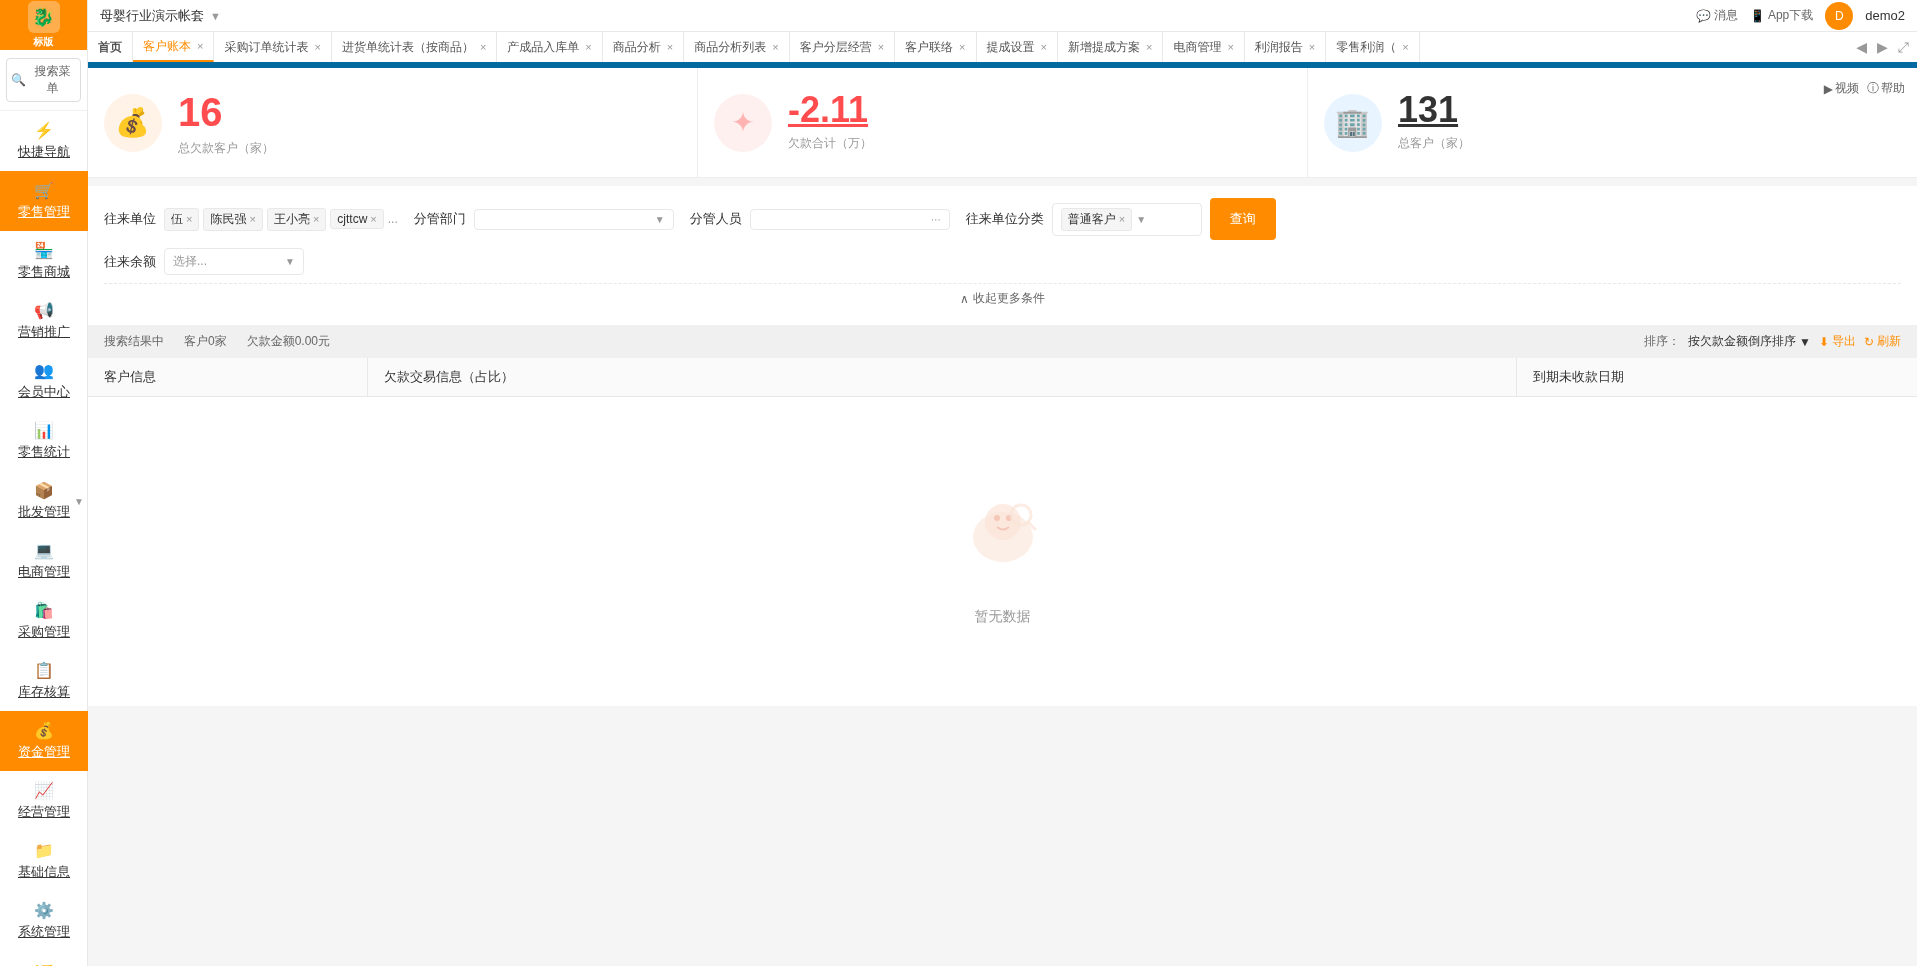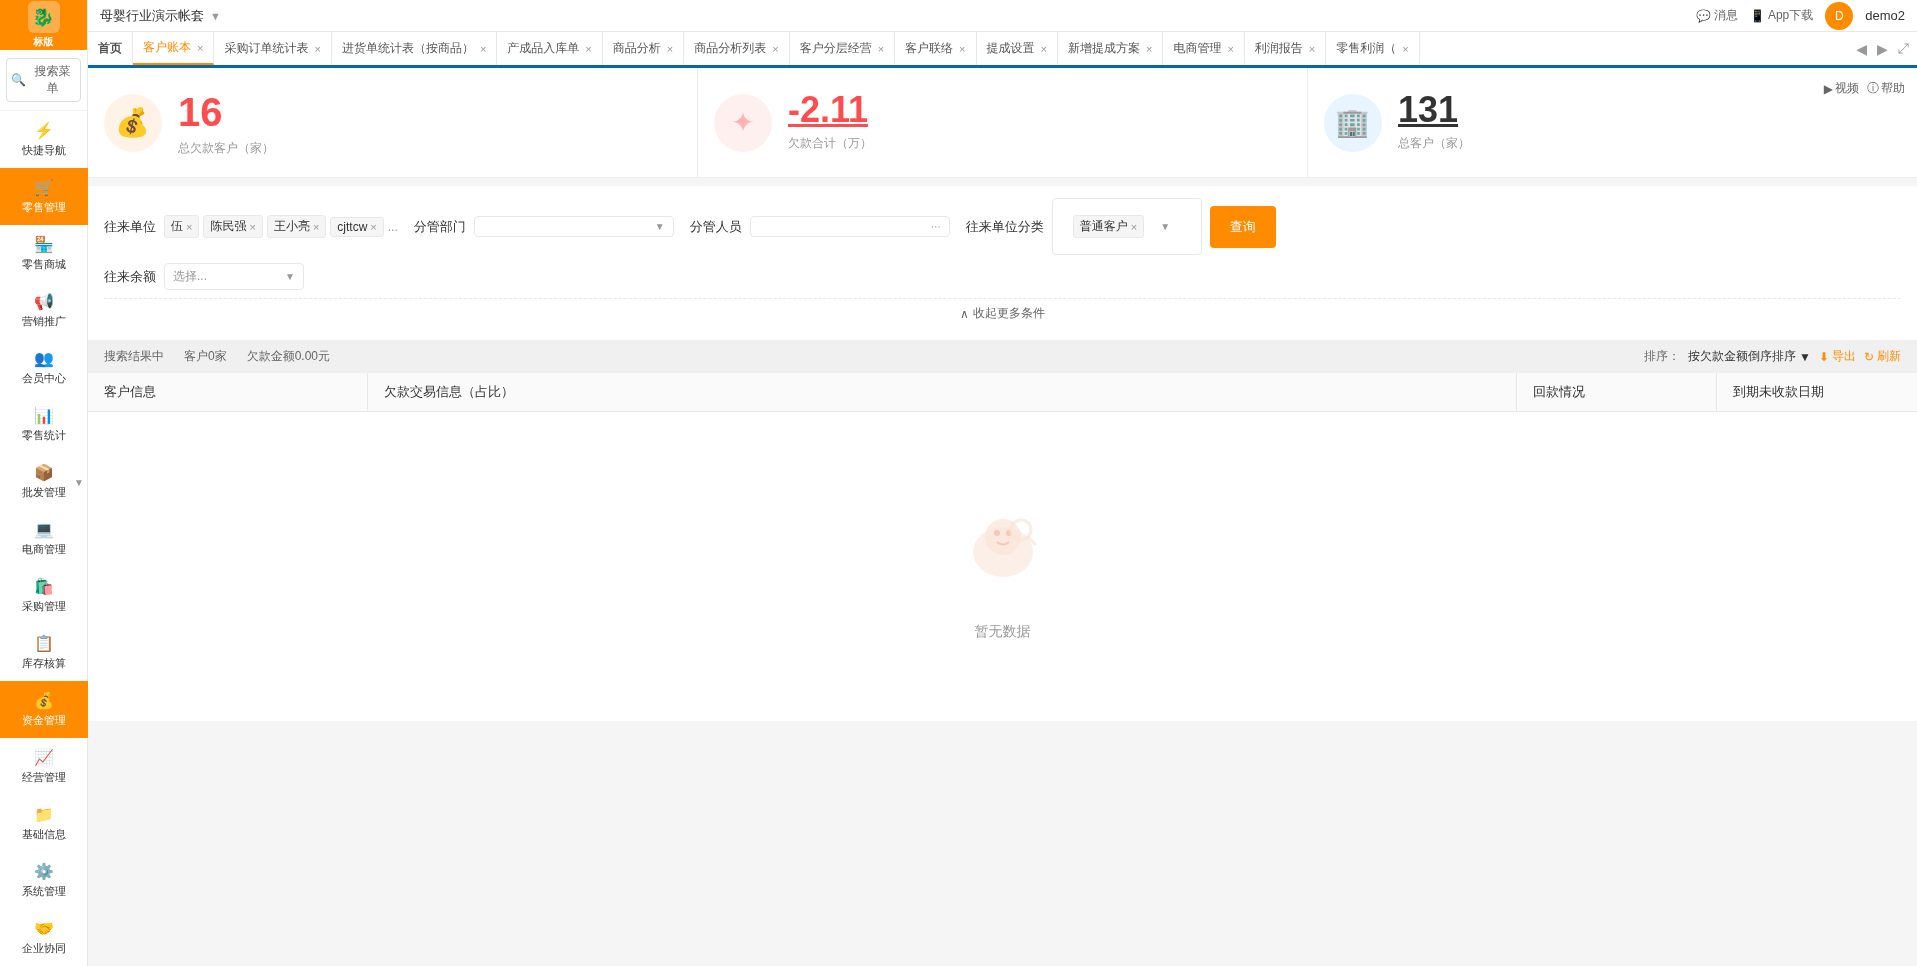--- a/index.html
+++ b/index.html
@@ -8,37 +8,37 @@
     
     .sidebar { width: 88px; background: #fff; display: flex; flex-direction: column; border-right: 1px solid #e8e8e8; flex-shrink: 0; }
     .sidebar-logo { background: #ff8c00; height: 50px; display: flex; align-items: center; justify-content: center; color: #fff; font-size: 12px; font-weight: bold; padding: 4px; }
     .sidebar-logo-inner { display: flex; flex-direction: column; align-items: center; }
     .sidebar-logo-icon { width: 32px; height: 32px; background: rgba(255,255,255,0.3); border-radius: 6px; display: flex; align-items: center; justify-content: center; font-size: 18px; }
     .sidebar-search { padding: 8px 6px; border-bottom: 1px solid #f0f0f0; }
     .sidebar-search-btn { width: 100%; background: none; border: 1px solid #ddd; border-radius: 4px; padding: 4px; font-size: 12px; color: #666; cursor: pointer; display: flex; align-items: center; justify-content: center; gap: 3px; }
     .sidebar-nav-item { width: 88px; padding: 10px 6px; text-align: center; font-size: 12px; color: #333; cursor: pointer; display: flex; flex-direction: column; align-items: center; gap: 3px; }
     .sidebar-nav-item.active { background: #ff8c00; color: #fff; }
     .sidebar-nav-icon { font-size: 16px; }
-    .sidebar-nav-label { font-size: 11px; }
+    .sidebar-nav-label { font-size: 13px; text-decoration: underline; }
 
     
     .main { flex: 1; display: flex; flex-direction: column; overflow: hidden; }
 
     
     .topbar { height: 32px; background: #fff; border-bottom: 1px solid #e8e8e8; display: flex; align-items: center; padding: 0 12px; gap: 8px; }
     .topbar-left { display: flex; align-items: center; gap: 8px; flex: 1; }
     .topbar-brand { display: flex; align-items: center; gap: 6px; font-size: 13px; color: #333; }
     .topbar-right { display: flex; align-items: center; gap: 12px; }
     .topbar-msg { display: flex; align-items: center; gap: 3px; font-size: 12px; color: #666; cursor: pointer; }
     .topbar-app { display: flex; align-items: center; gap: 3px; font-size: 12px; color: #666; cursor: pointer; }
     .topbar-avatar { width: 28px; height: 28px; border-radius: 50%; background: #ff8c00; display: flex; align-items: center; justify-content: center; color: #fff; font-size: 12px; }
     .topbar-username { font-size: 13px; color: #333; }
 
     
-    .tabbar { background: #fff; border-bottom: 3px solid #0369a1; display: flex; align-items: stretch; overflow: hidden; height: 36px; }
+    .tabbar { background: #fff; border-bottom: 6px solid #0369a1; display: flex; align-items: stretch; overflow: hidden; height: 36px; }
     .tab-item { display: flex; align-items: center; padding: 0 10px; font-size: 12px; color: #555; cursor: pointer; border-right: 1px solid #e8e8e8; white-space: nowrap; gap: 4px; flex-shrink: 0; }
     .tab-item.active { background: #fff; color: #ff8c00; border-bottom: 2px solid #ff8c00; }
     .tab-item.home { background: #fff; font-weight: bold; }
     .tab-close { font-size: 11px; color: #999; cursor: pointer; margin-left: 2px; }
     .tabbar-actions { display: flex; align-items: center; margin-left: auto; padding: 0 6px; gap: 6px; }
     .tabbar-action-btn { font-size: 14px; color: #999; cursor: pointer; padding: 2px; }
 
     
     .content { flex: 1; overflow-y: auto; background: #f5f5f5; }
 
@@ -332,21 +332,21 @@
         </div>
 
         <span class="filter-label" style="margin-left:8px;">分管人员</span>
         <div class="filter-select filter-select-wide">
           <span style="flex:1;color:#999;"></span>
           <span class="chevron">⋯</span>
         </div>
 
         <span class="filter-label" style="margin-left:8px;">往来单位分类</span>
         <div class="filter-select" style="min-width:150px;">
-          <div class="filter-tag" style="margin:12px;">
+          <div class="filter-tag" style="margin:0;">
             <span>普通客户</span>
             <span class="tag-close">×</span>
           </div>
           <span class="chevron">▼</span>
         </div>
 
         <button class="filter-query-btn">查询</button>
       </div>
 
       <div class="filter-row">
@@ -383,21 +383,20 @@
           <span>↻</span>
           <span>刷新</span>
         </div>
       </div>
     </div>
 
     <div class="data-table">
       <div class="table-header">
         <div class="table-header-cell">客户信息</div>
         <div class="table-header-cell">欠款交易信息（占比）</div>
-        <div class="table-header-cell">回款情况</div>
         <div class="table-header-cell">到期未收款日期</div>
       </div>
 
       <div class="empty-state">
         <div style="font-size:80px;margin-bottom:12px;opacity:0.5;">
           
           <svg width="100" height="100" viewBox="0 0 100 100">
             <ellipse cx="50" cy="60" rx="30" ry="25" fill="#f5c9b0" opacity="0.6"></ellipse>
             <circle cx="50" cy="45" r="18" fill="#f5c9b0" opacity="0.7"></circle>
             <circle cx="44" cy="41" r="3" fill="#e88060" opacity="0.8"></circle>

